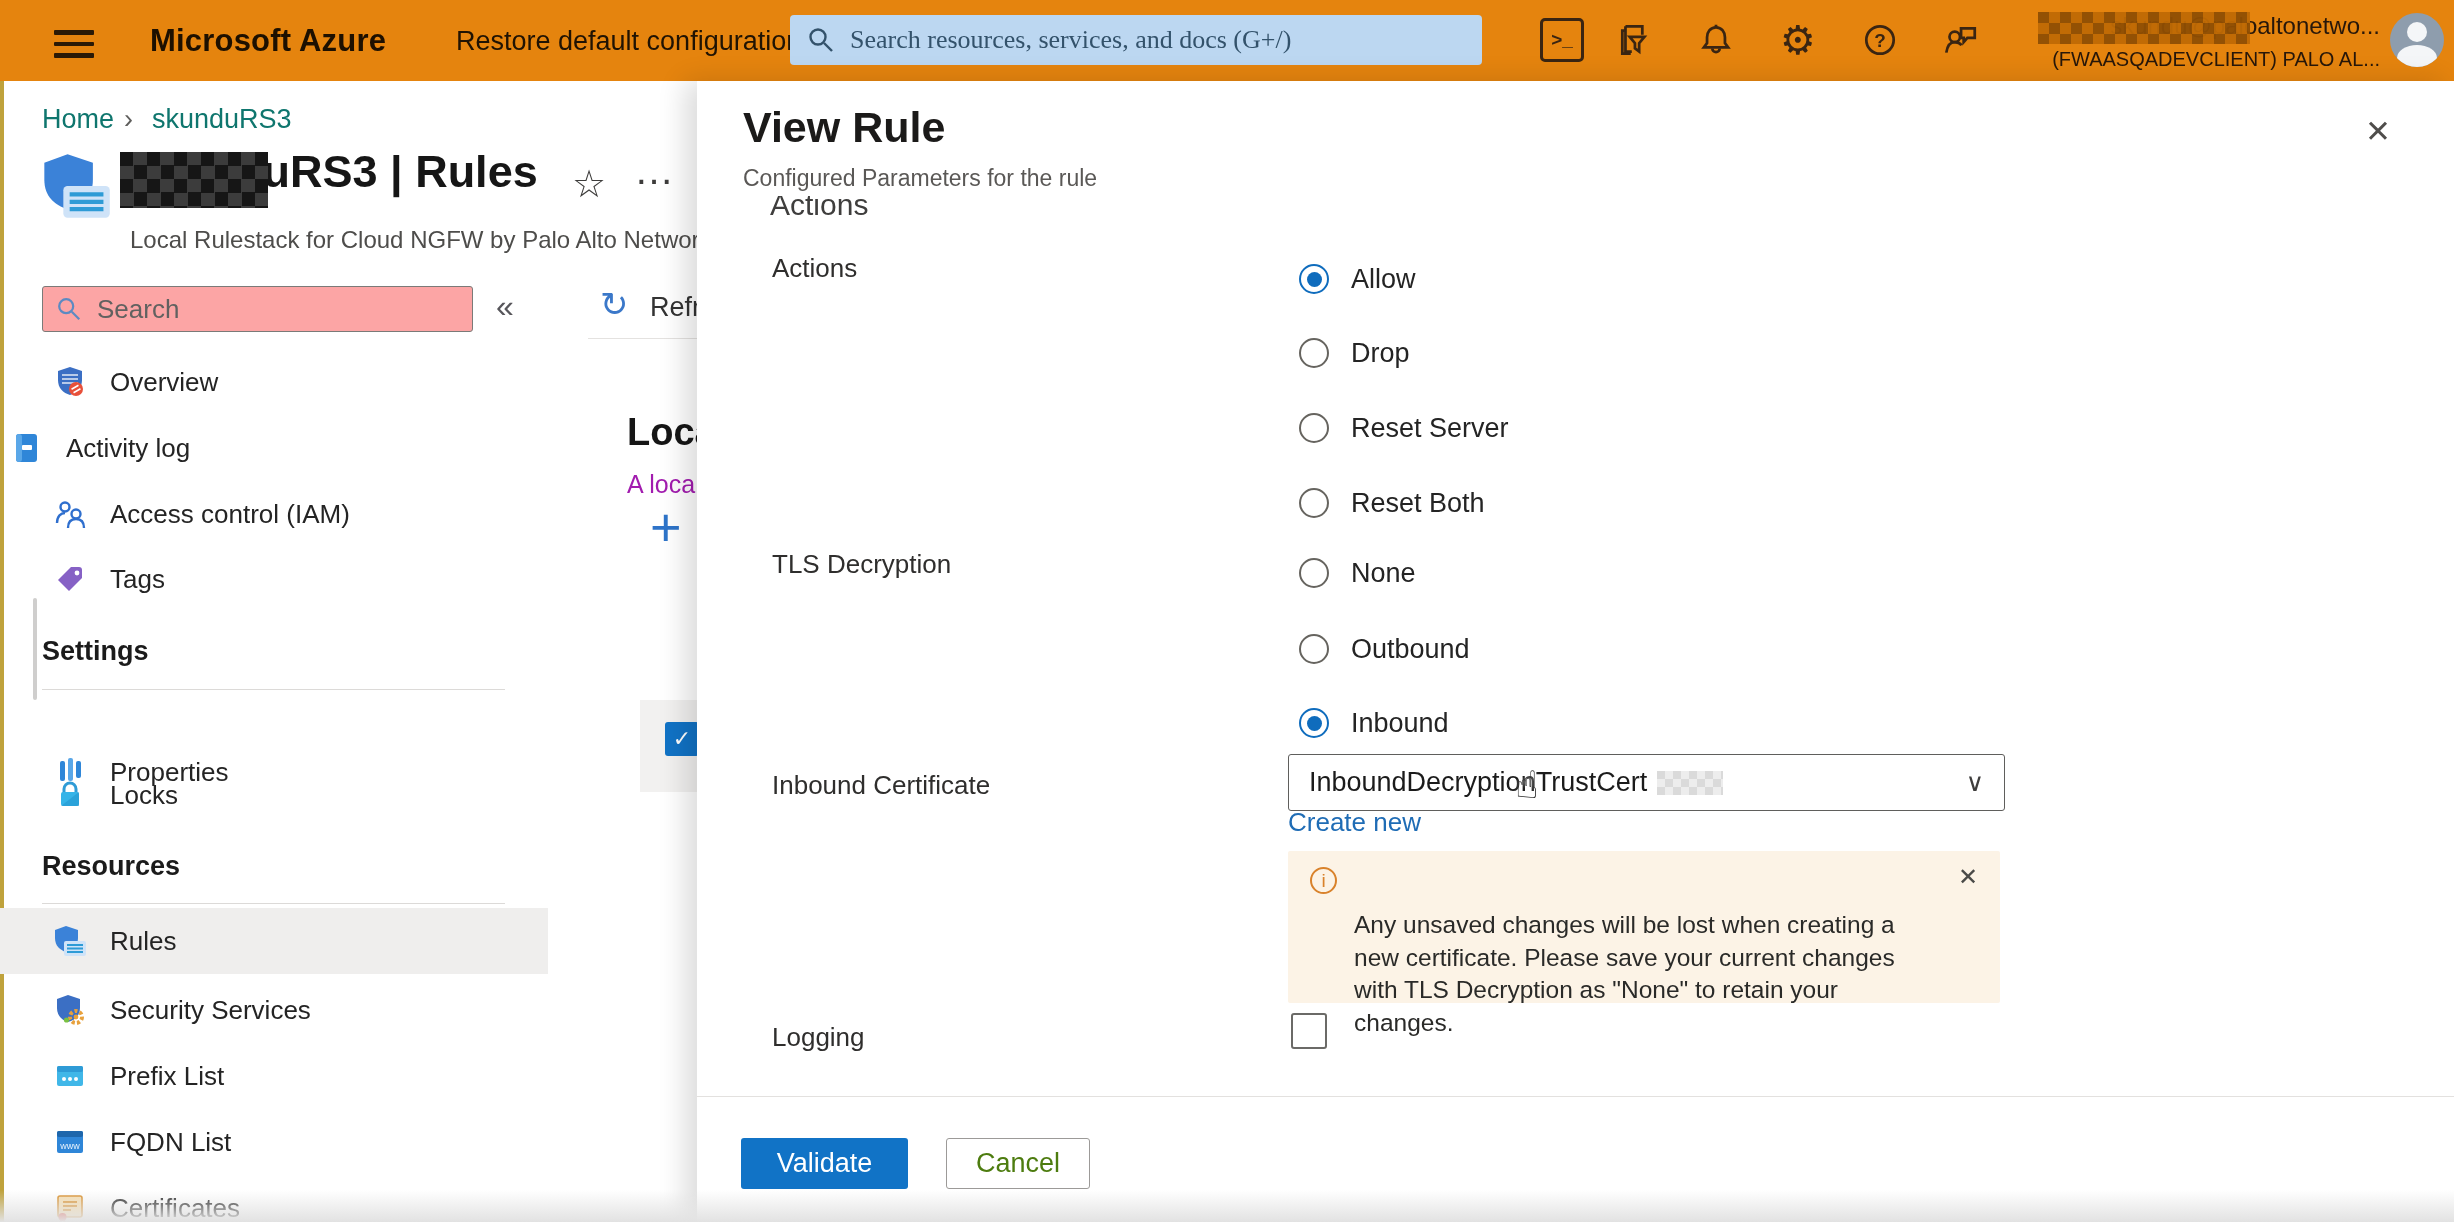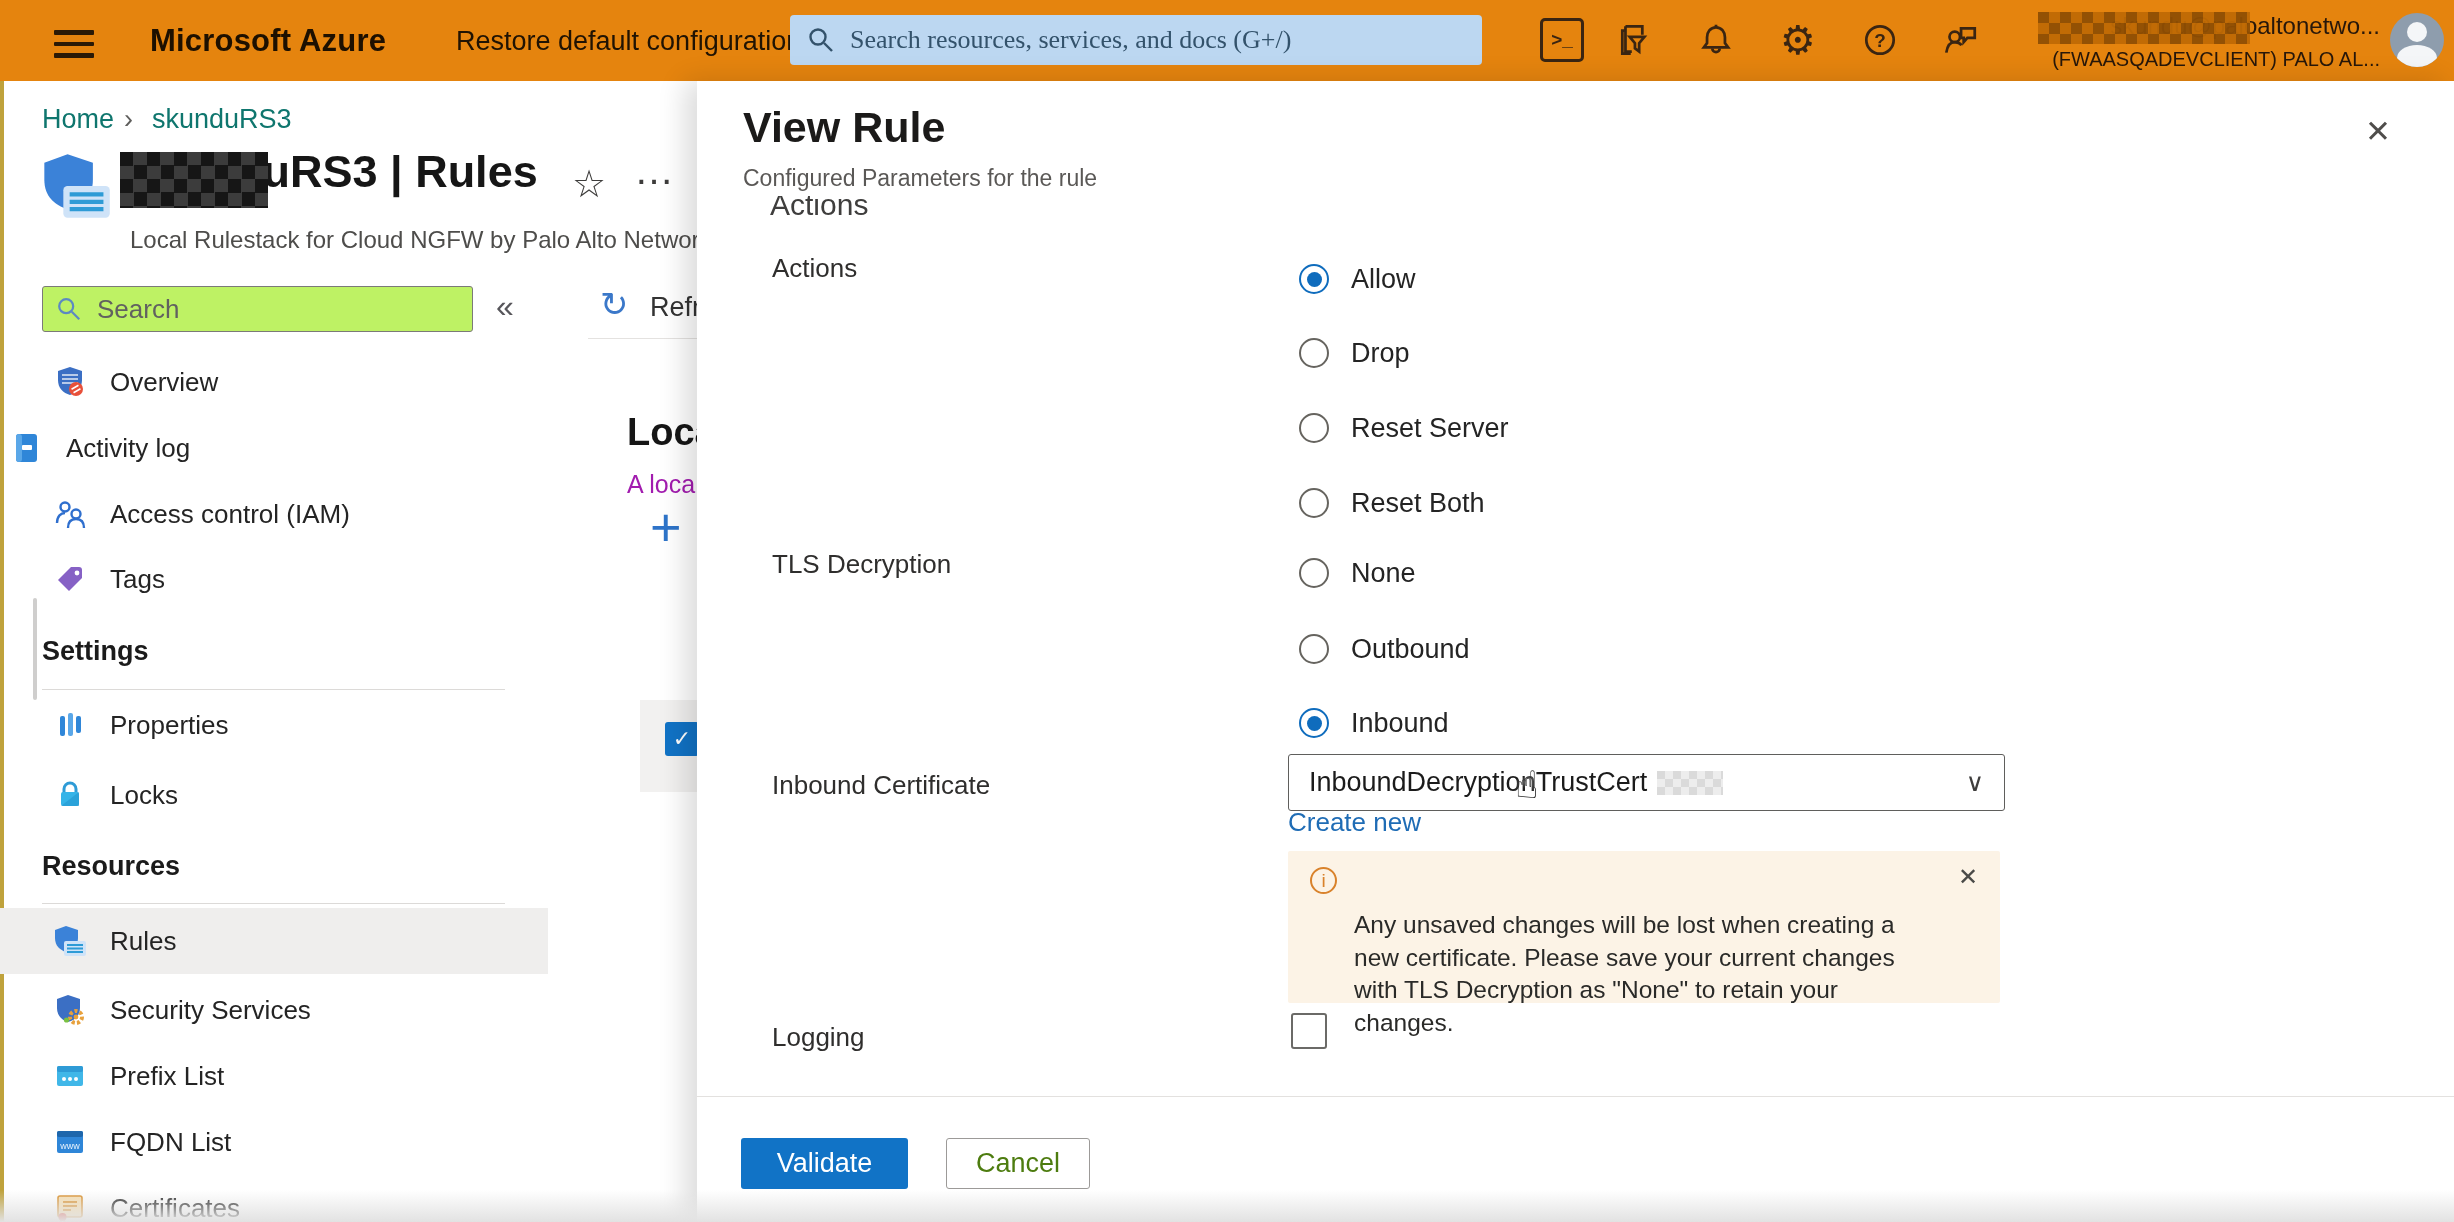--- a/index.html
+++ b/index.html
@@ -30,21 +30,21 @@
   .mz-dark{background:repeating-conic-gradient(#3c3c3c 0% 25%,#161616 25% 50%) 0 0/27px 27px;}
   .mz-orange{background:repeating-conic-gradient(#bf6a05 0% 25%,#8f4e03 25% 50%) 0 0/22px 22px;opacity:.95;}
   .mz-light{background:repeating-conic-gradient(#ededed 0% 25%,#dadada 25% 50%) 0 0/16px 16px;}
   
   .crumb{font-size:27px;color:#0f766e;}
   .crumbsep{font-size:27px;color:#5f5e5c;}
   .ptitle{font-size:45px;font-weight:bold;color:#161616;white-space:nowrap;}
   .psub{font-size:24px;color:#4e4d4b;white-space:nowrap;overflow:hidden;}
   
   .ssearch{position:absolute;left:42px;top:286px;width:431px;height:46px;border:1.5px solid #7b7a78;border-radius:3px;
-           display:flex;align-items:center;gap:12px;padding:12px 12px;box-sizing:border-box;background:#bef264;}
+           display:flex;align-items:center;gap:12px;padding:12px 12px;box-sizing:border-box;background:#fca5a5;}
   .ssearch input{flex:1;border:none;outline:none;font-size:26px;color:#444;background:transparent;font-family:inherit;}
   .ssearch input::placeholder{color:#616160;opacity:1;}
   .srow{position:absolute;left:0;width:548px;height:66px;display:flex;align-items:center;gap:22px;
         padding-left:52px;box-sizing:border-box;font-size:26px;color:#242424;cursor:pointer;}
   .srow.sel{background:#efeeed;}
   .ic36{width:36px;height:36px;flex:0 0 36px;display:flex;align-items:center;justify-content:center;}
   .shead{position:absolute;left:42px;font-size:27px;font-weight:bold;color:#1b1b1b;}
   .sdiv{position:absolute;left:42px;width:463px;height:1px;background:#dcdad8;}
   
   .clip{overflow:hidden;white-space:nowrap;}
@@ -241,21 +241,21 @@
         <path d="M5 18 L18 5 h8 a3 3 0 0 1 3 3 v8 L16 29 Z" fill="#8661c5"></path>
         <circle cx="24" cy="11" r="2.4" fill="#ffffff"></circle>
       </svg>
     </span>
     <span>Tags</span>
   </div>
 
   <div class="shead" style="top:636px;">Settings</div>
   <div class="sdiv" style="top:689px;"></div>
 
-  <div class="srow" style="top:692px;">
+  <div class="srow" style="top:722px;align-items:flex-end;">
     <span class="ic36">
       <svg width="34" height="34" viewBox="0 0 34 34">
         <rect x="7" y="8" width="5" height="20" rx="2" fill="#2f86d8"></rect>
         <rect x="15" y="5" width="5" height="23" rx="2" fill="#5aa7e8"></rect>
         <rect x="23" y="8" width="5" height="17" rx="2" fill="#2f86d8"></rect>
       </svg>
     </span>
     <span>Properties</span>
   </div>
 

